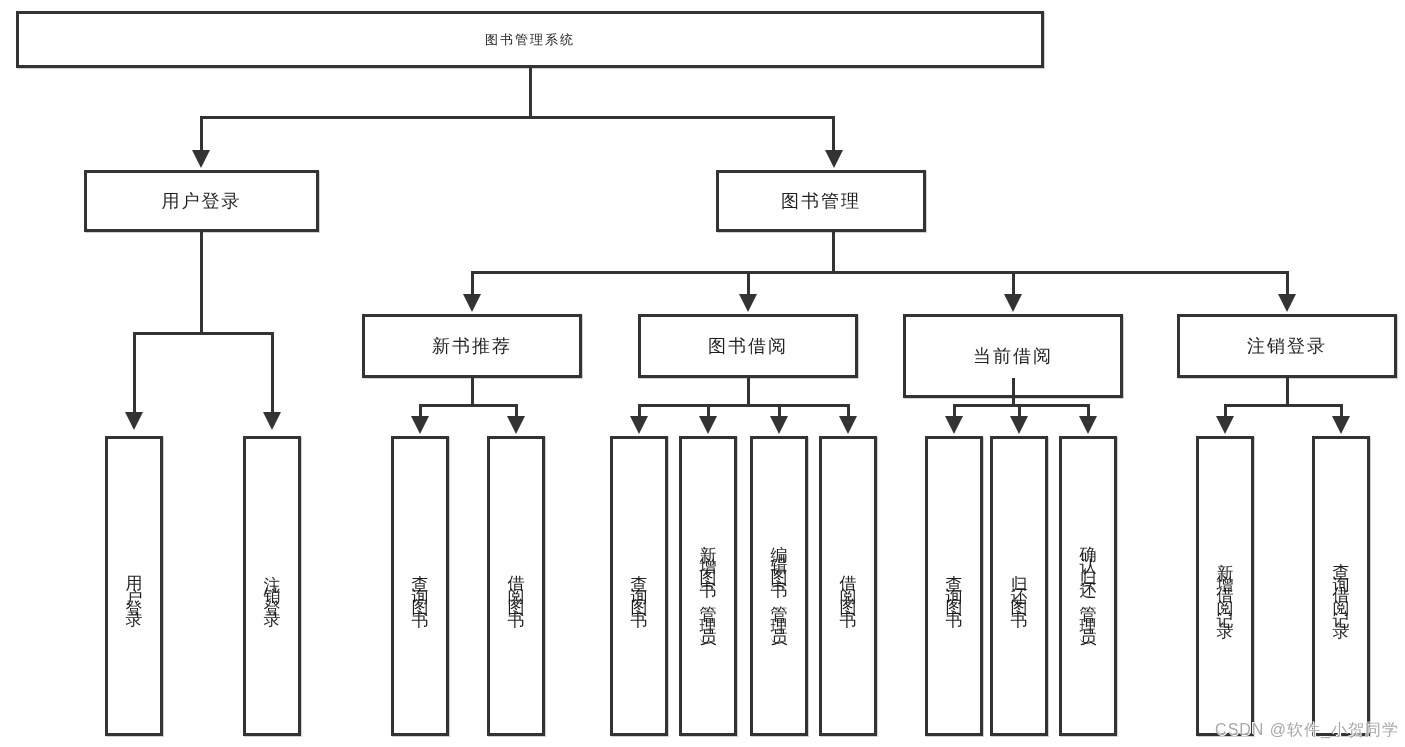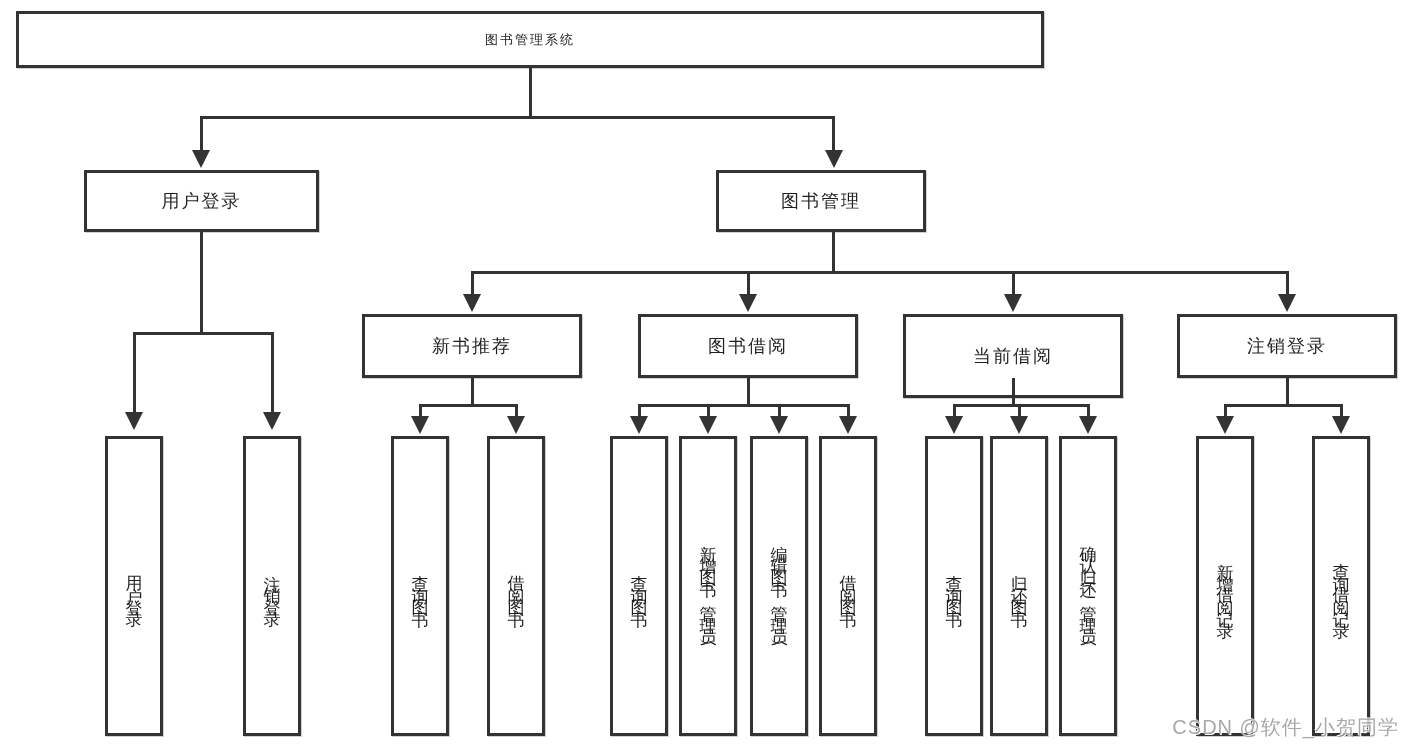--- a/index.html
+++ b/index.html
@@ -9,21 +9,21 @@
        display:flex;align-items:center;justify-content:center;font-size:18px;
        letter-spacing:2px;box-shadow:1px 1px 0 rgba(0,0,0,0.18);}
   .root{font-size:13px;}
   .leaf{width:58px;height:300px;top:436px;}
   .vtext{writing-mode:vertical-rl;text-orientation:mixed;font-size:17px;line-height:1;
          letter-spacing:12px;white-space:nowrap;}
   .vline{position:absolute;width:3px;background:#333333;}
   .hline{position:absolute;height:3px;background:#333333;}
   .ah{position:absolute;width:0;height:0;border-left:9px solid transparent;
       border-right:9px solid transparent;border-top:18px solid #333333;}
-  .watermark{position:absolute;right:6px;bottom:6px;font-size:20px;letter-spacing:1px;
+  .watermark{position:absolute;right:6px;bottom:6px;font-size:16px;letter-spacing:1px;
              color:#a8a8a8;text-shadow:1px 1px 0 #ffffff,-1px -1px 0 #ffffff;}
 </style>
 </head>
 <body>
 
 <div class="canvas">
 
   <div class="box root" style="left:16px;top:11px;width:1028px;height:57px;">
     <span>图书管理系统</span>
   </div>

